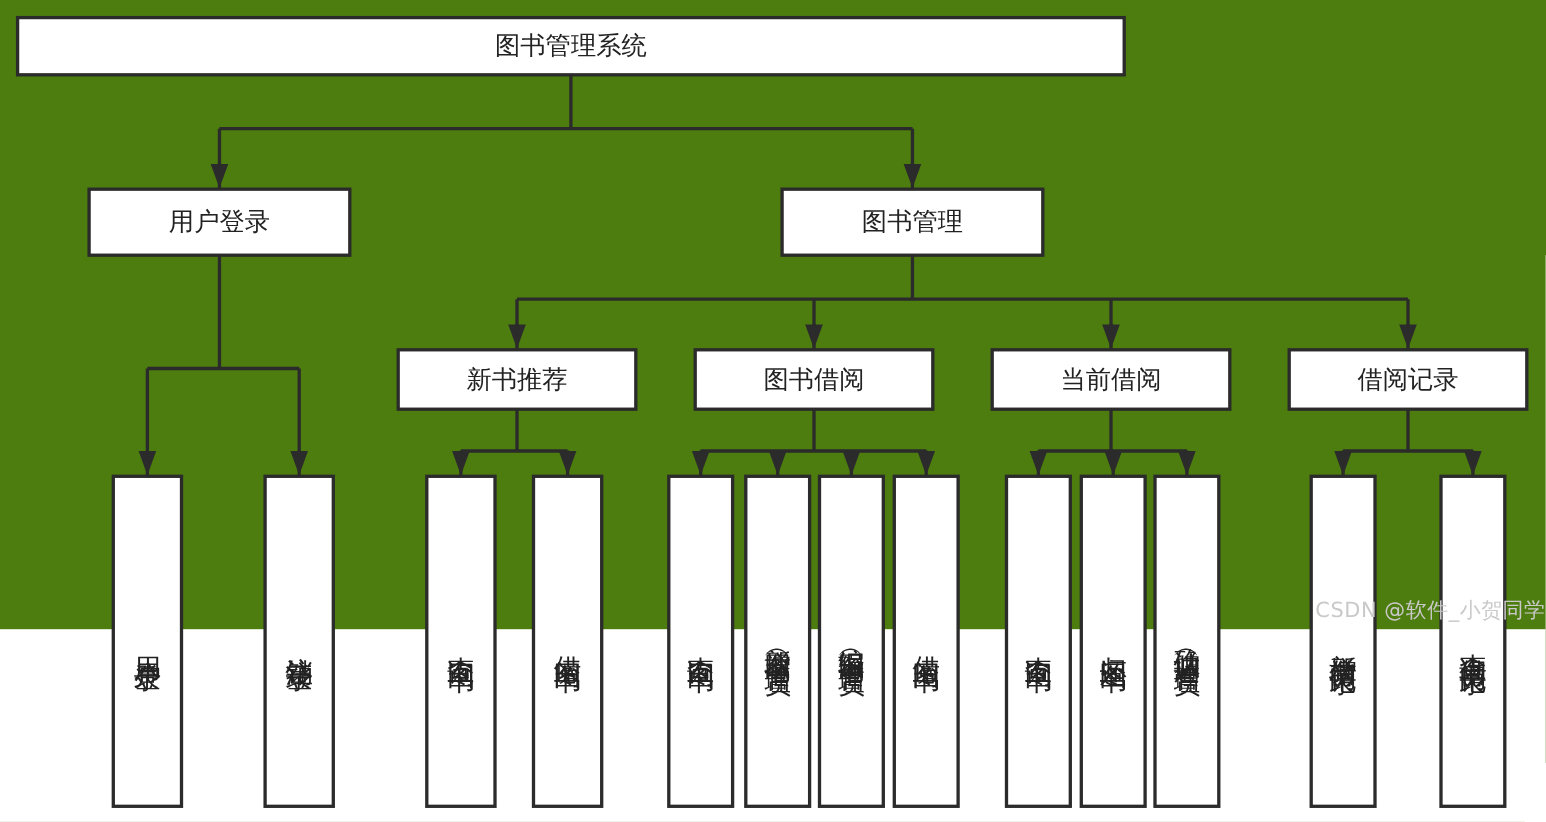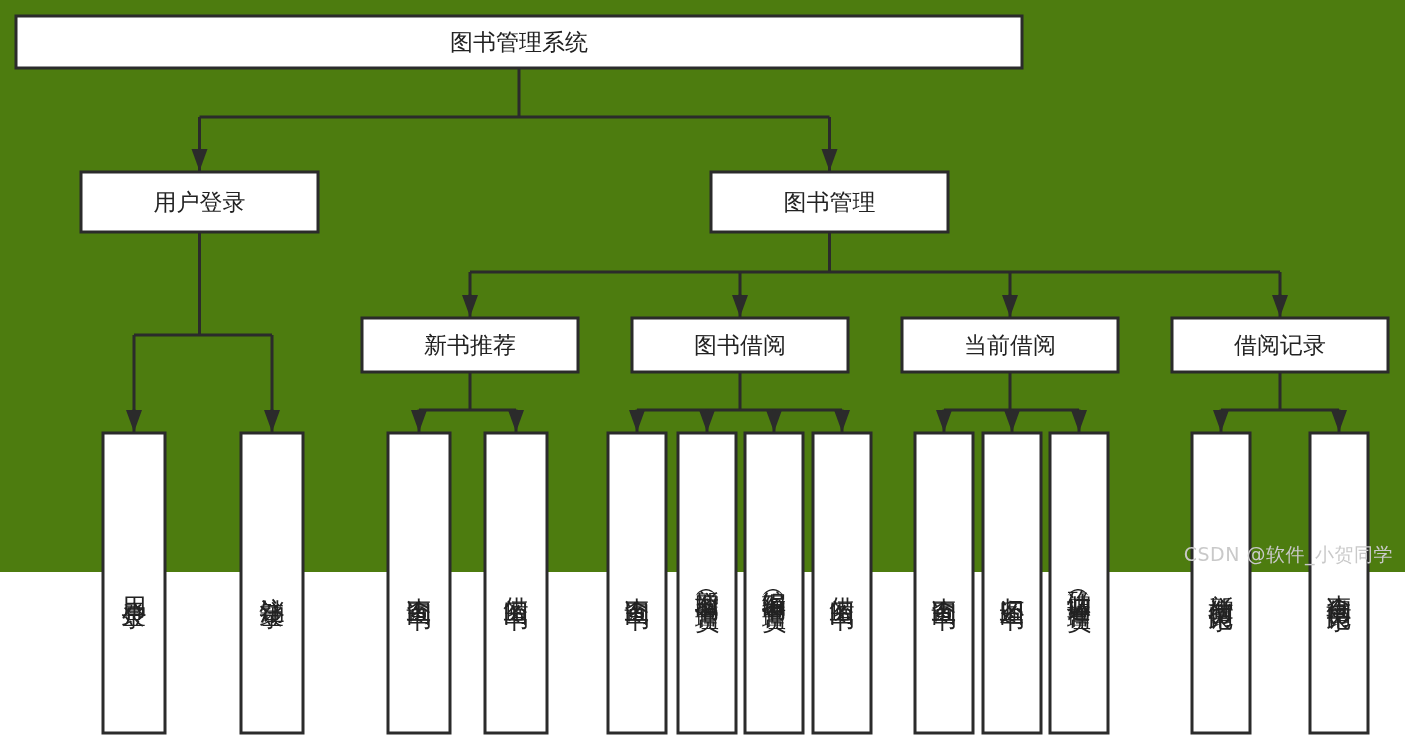--- a/index.html
+++ b/index.html
@@ -60,21 +60,21 @@
     letter-spacing: 3px;
     text-align: center;
     white-space: nowrap;
     display: flex;
     align-items: center;
     justify-content: center;
     pointer-events: none;
   }
   .watermark {
     position: absolute;
-    right: 12px;
+    right: 0;
     bottom: 4px;
     font-family: "DejaVu Sans", "Liberation Sans", sans-serif;
     font-size: 19px;
     color: #c9c9c9;
     white-space: nowrap;
     letter-spacing: 0.5px;
   }
 </style>
 </head>
 <body>

